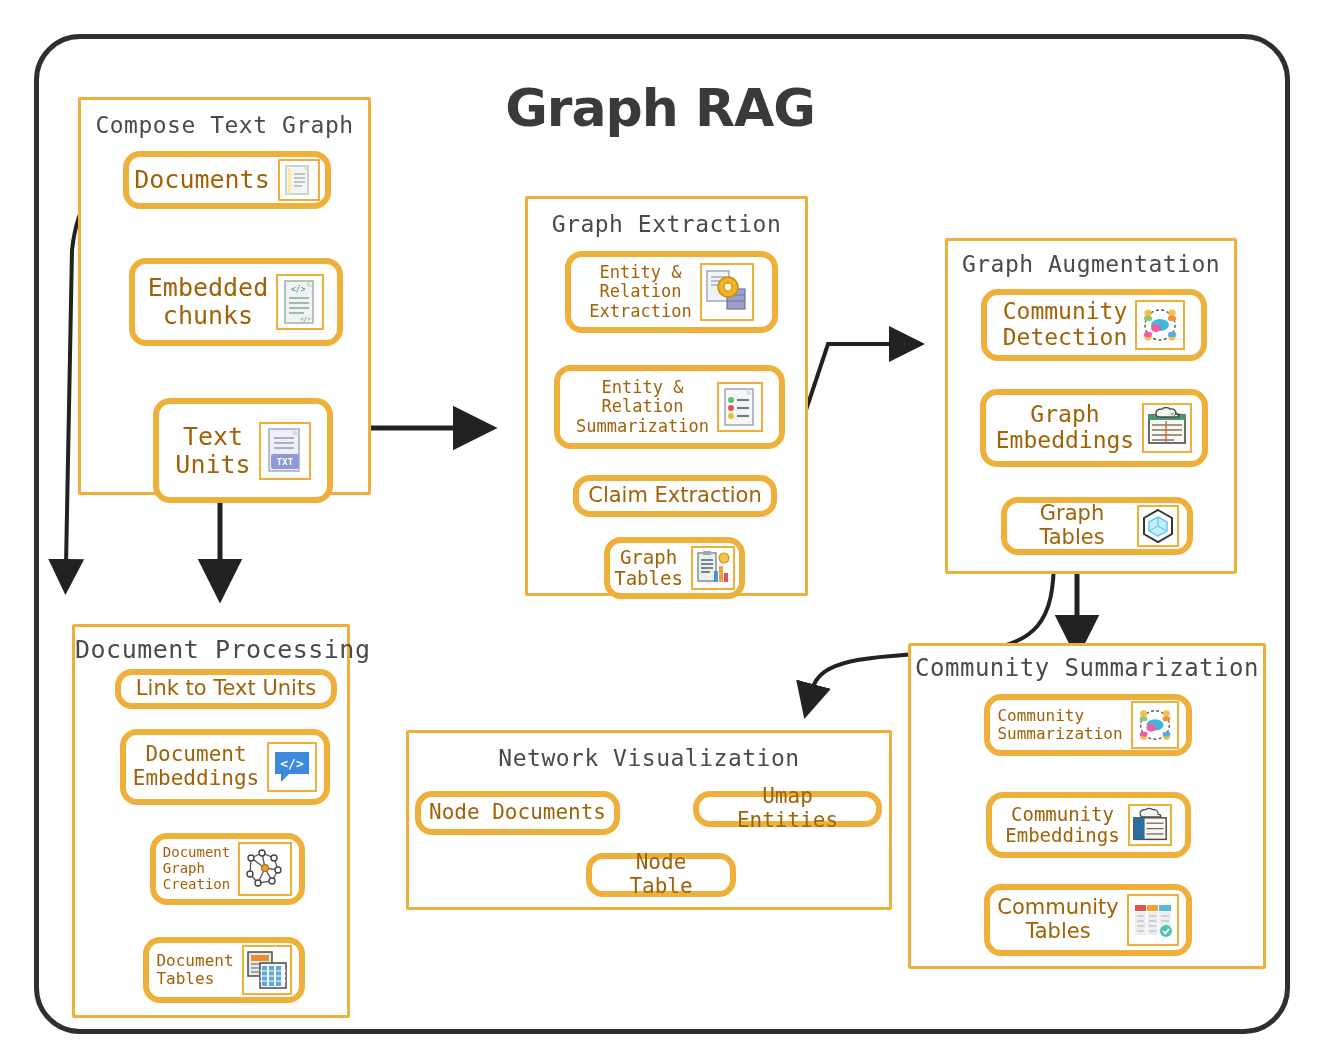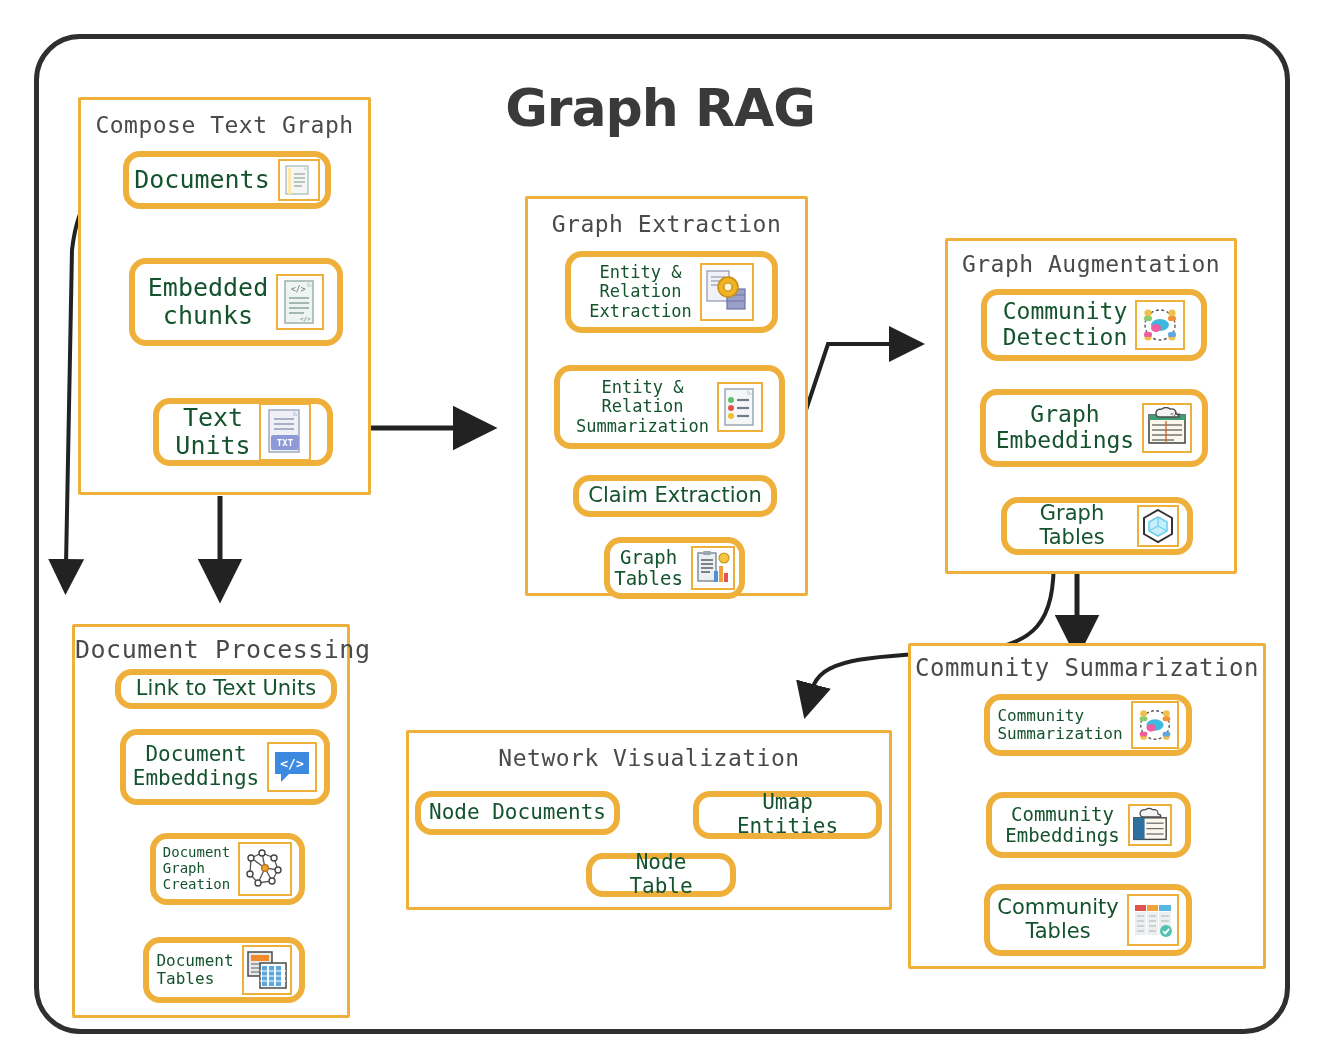--- a/index.html
+++ b/index.html
@@ -62,21 +62,21 @@
     align-items: center;
     justify-content: center;
     gap: 8px;
     padding: 2px 8px;
     color: #4a4a4a;
     line-height: 1.12;
   }
   .node .lbl {
     text-align: center;
     white-space: pre-line;
-    color: #14532d;
+    color: #a16207;
   }
   .node.sans .lbl {
     font-family: "DejaVu Sans", "Liberation Sans", sans-serif;
   }
 
   
   .ico {
     flex: 0 0 auto;
     border: 2px solid #eeb03a;
     background: #fff;
@@ -172,21 +172,21 @@
             <line x1="9" y1="20" x2="29" y2="20"></line>
               <line x1="9" y1="25" x2="29" y2="25"></line>
             <line x1="9" y1="30" x2="29" y2="30"></line>
               <line x1="9" y1="35" x2="24" y2="35"></line>
           </g>
           <text x="20" y="43" font-size="6" fill="#5e7a72" font-family="monospace">&lt;/&gt;</text>
         </svg>
       </span>
     </div>
 
-    <div class="node" style="left:72px; top:298px; width:180px; height:68px; font-size:25px;">
+    <div class="node" style="left:72px; top:298px; width:180px; height:105px; font-size:25px;">
       <span class="lbl">Text
 Units</span>
       <span class="ico" style="width:52px;height:58px;">
         <svg width="44" height="50" viewBox="0 0 44 50">
           <rect x="6" y="3" width="30" height="42" fill="#eef0f5" stroke="#a4aec6" stroke-width="1.6"></rect>
           <path d="M30 3 L36 9 L30 9 Z" fill="#cfd6e6"></path>
           <g stroke="#95a1bd" stroke-width="1.6">
             <line x1="11" y1="12" x2="31" y2="12"></line>
               <line x1="11" y1="17" x2="31" y2="17"></line>
             <line x1="11" y1="22" x2="31" y2="22"></line>
@@ -405,21 +405,21 @@
     </div>
   </div>
 
   <div class="group" style="left:406px; top:730px; width:486px; height:180px;">
     <div class="group-title" style="top:12px;">Network Visualization</div>
 
     <div class="node" style="left:6px; top:58px; width:205px; height:44px; font-size:21px;">
       <span class="lbl">Node Documents</span>
     </div>
 
-    <div class="node" style="left:284px; top:58px; width:189px; height:48px; font-size:21px;">
+    <div class="node" style="left:284px; top:58px; width:189px; height:36px; font-size:21px;">
       <span class="lbl">Umap Entities</span>
     </div>
 
     <div class="node" style="left:177px; top:120px; width:150px; height:44px; font-size:21px;">
       <span class="lbl">Node Table</span>
     </div>
   </div>
 
   <div class="group" style="left:908px; top:643px; width:358px; height:326px;">
     <div class="group-title" style="top:8px; font-size:24px;">Community Summarization</div>

